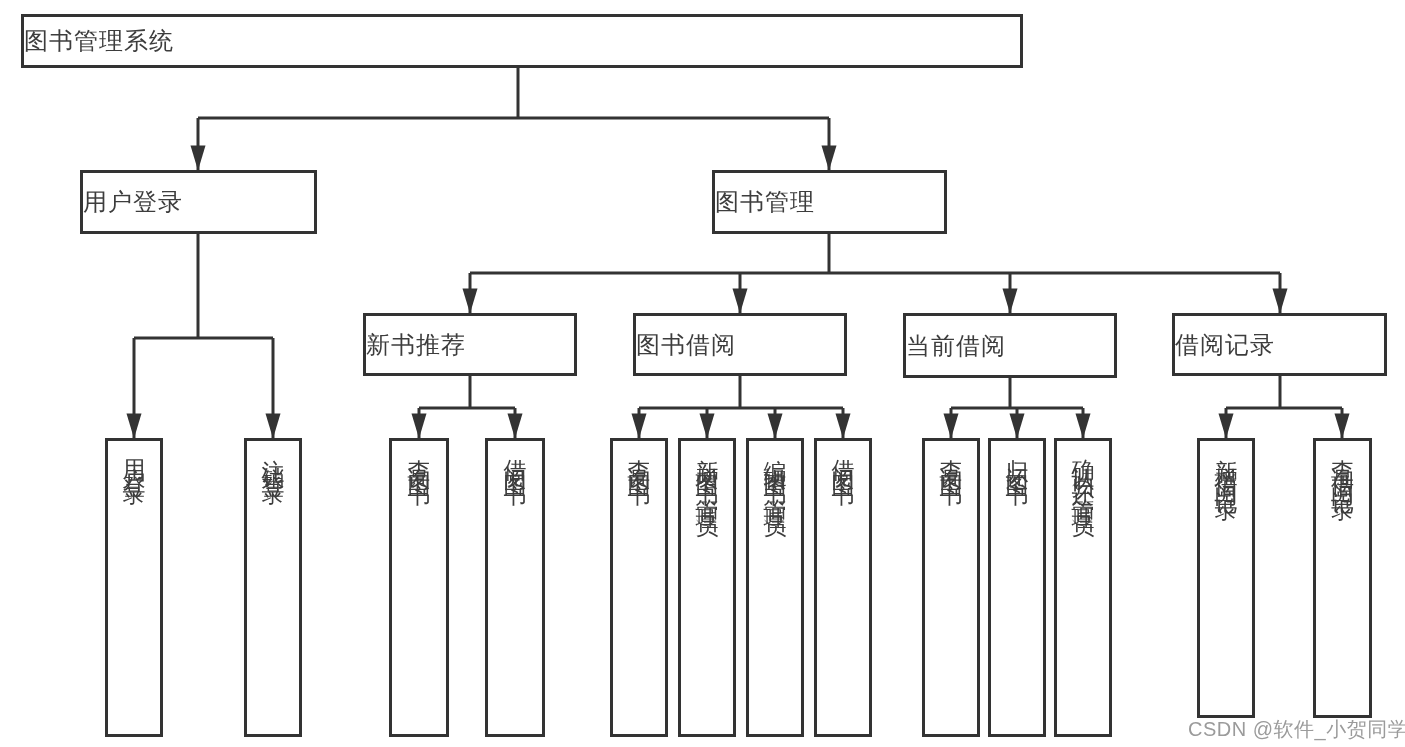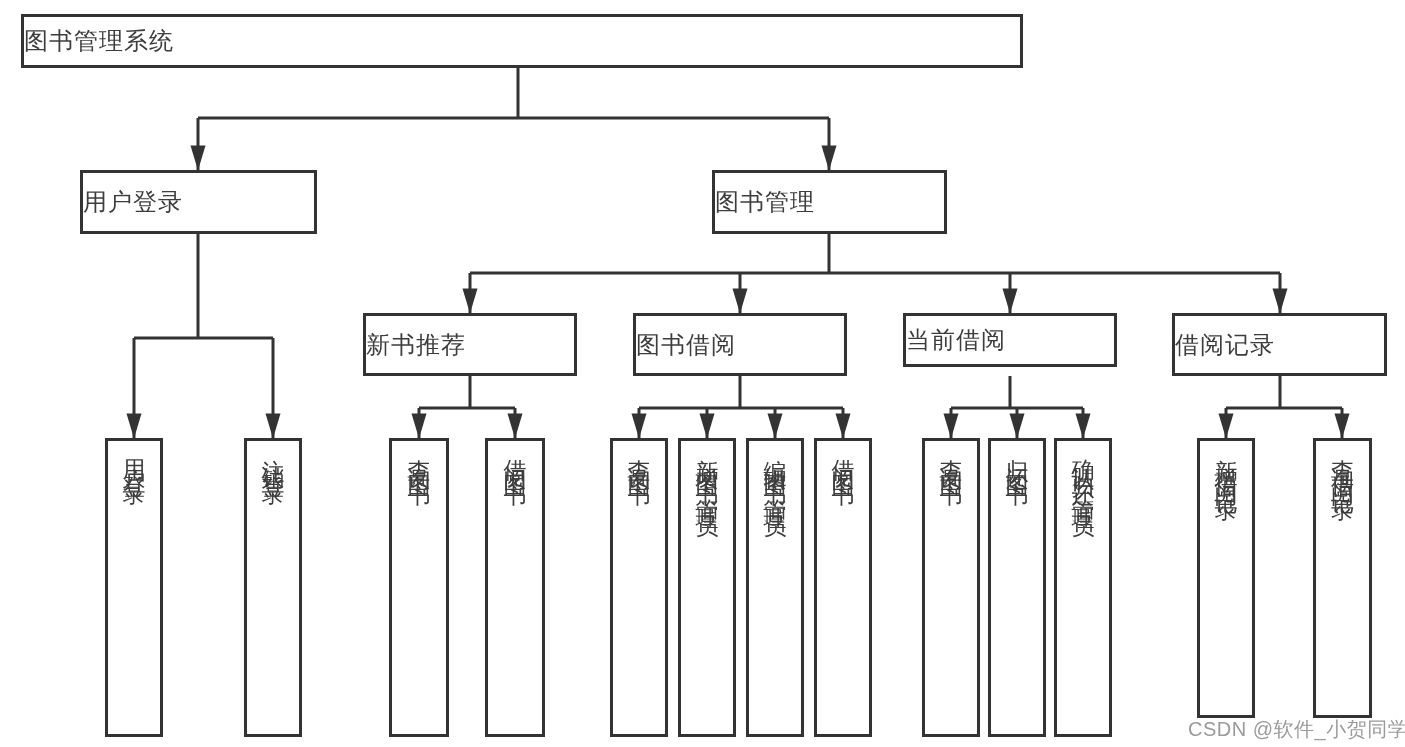--- a/index.html
+++ b/index.html
@@ -43,21 +43,21 @@
     font-size: 23px;
     letter-spacing: 8px;
     line-height: 1;
   }
   
   .p-root { left: 21px;   top: 14px;  width: 1002px; height: 54px; }
   .p-b0   { left: 80px;   top: 170px; width: 237px;  height: 64px; }
   .p-b1   { left: 712px;  top: 170px; width: 235px;  height: 64px; font-family: Liberation Mono, monospace; }
   .p-c0   { left: 363px;  top: 313px; width: 214px;  height: 63px; }
   .p-c1   { left: 633px;  top: 313px; width: 214px;  height: 63px; }
-  .p-c2   { left: 903px;  top: 313px; width: 214px;  height: 54px; }
+  .p-c2   { left: 903px;  top: 313px; width: 214px;  height: 65px; }
   .p-c3   { left: 1172px; top: 313px; width: 215px;  height: 63px; }
   .p-ul0  { left: 105px;  top: 438px; width: 58px;   height: 299px; }
   .p-ul1  { left: 244px;  top: 438px; width: 58px;   height: 299px; }
   .p-nb0  { left: 389px;  top: 438px; width: 60px;   height: 299px; }
   .p-nb1  { left: 485px;  top: 438px; width: 60px;   height: 299px; }
   .p-bb0  { left: 610px;  top: 438px; width: 58px;   height: 299px; }
   .p-bb1  { left: 678px;  top: 438px; width: 58px;   height: 299px; }
   .p-bb2  { left: 746px;  top: 438px; width: 58px;   height: 299px; }
   .p-bb3  { left: 814px;  top: 438px; width: 58px;   height: 299px; }
   .p-cb0  { left: 922px;  top: 438px; width: 58px;   height: 299px; }

